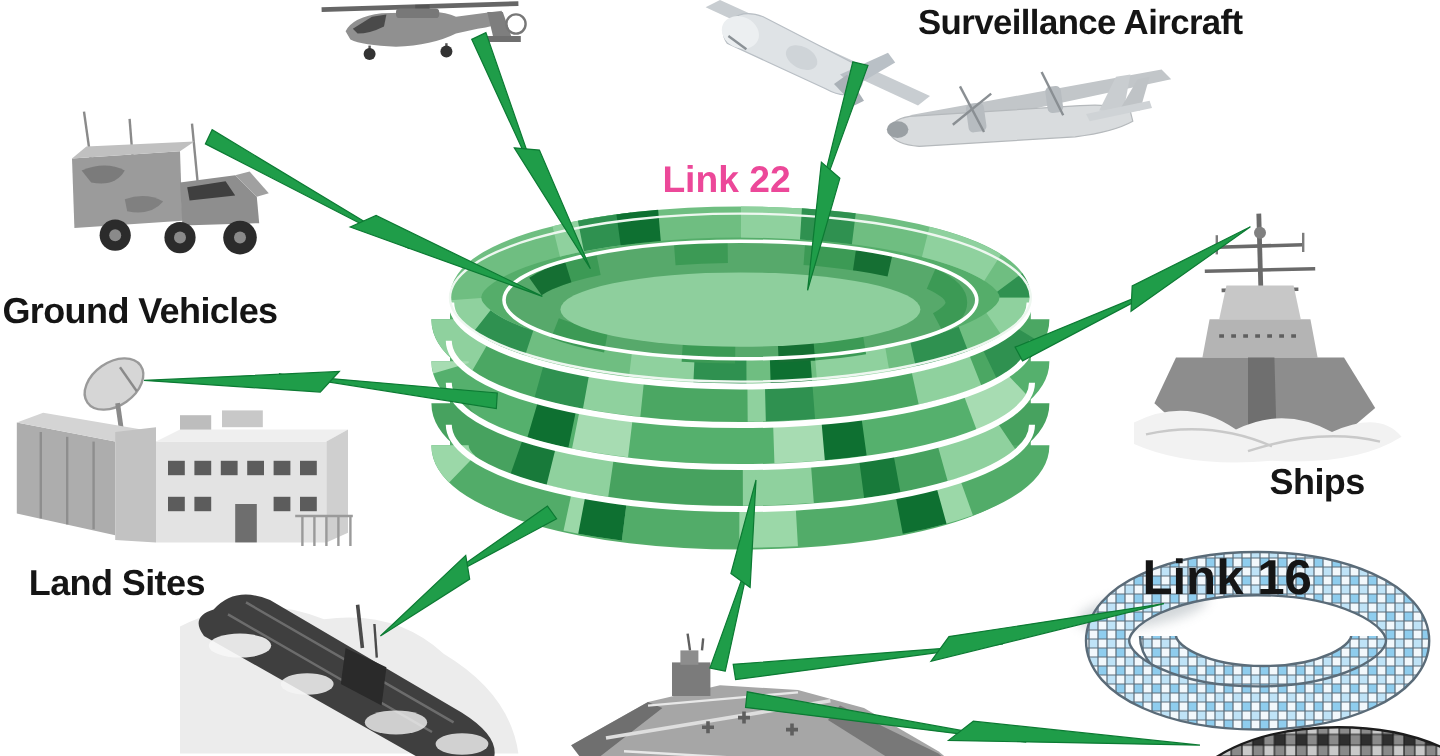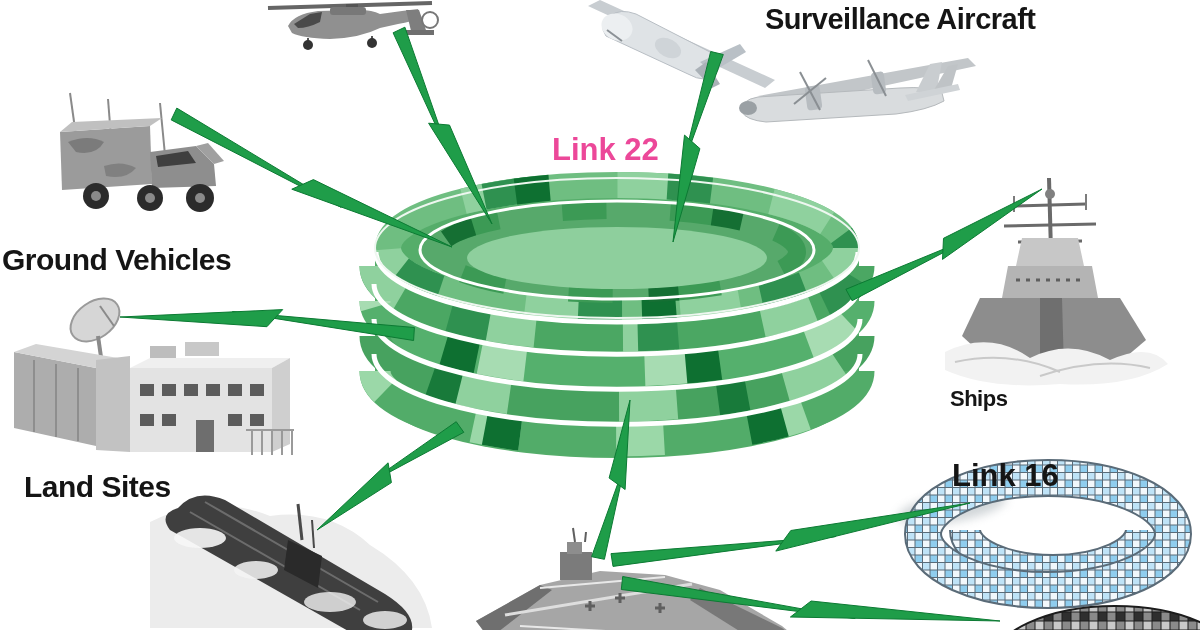--- a/index.html
+++ b/index.html
@@ -5,22 +5,22 @@
 <style>
   html,body{margin:0;padding:0;background:#ffffff;}
   .canvas{position:relative;width:1200px;height:630px;background:#ffffff;overflow:hidden;
           font-family:"Liberation Sans",sans-serif;}
   svg#art{position:absolute;left:0;top:0;}
   .lbl{position:absolute;font-weight:700;color:#151515;white-space:nowrap;letter-spacing:-0.5px;}
   #lbl-helicopters{left:225px;top:52px;font-size:29px;}
   #lbl-surveillance{left:765px;top:3px;font-size:29px;}
   #lbl-ground{left:2px;top:211px;font-size:30px;margin-top:32px;}
   #lbl-land{left:24px;top:470px;font-size:30px;}
-  #lbl-ships{left:950px;top:386px;font-size:22px;}
-  #lbl-link16{left:952px;top:458px;font-size:31px;letter-spacing:0;}
+  #lbl-ships{left:1058px;top:386px;font-size:30px;}
+  #lbl-link16{left:952px;top:458px;font-size:41px;letter-spacing:0;}
   #lbl-link22{left:552px;top:132px;font-size:31px;color:#ec4899;letter-spacing:0;}
   .band{fill:none;stroke-width:31;}
   .sep{fill:none;stroke:#ffffff;stroke-width:5;}
   .rim{fill:none;stroke-width:26;}
 </style>
 </head>
 <body>
 
 <div class="canvas">
 

